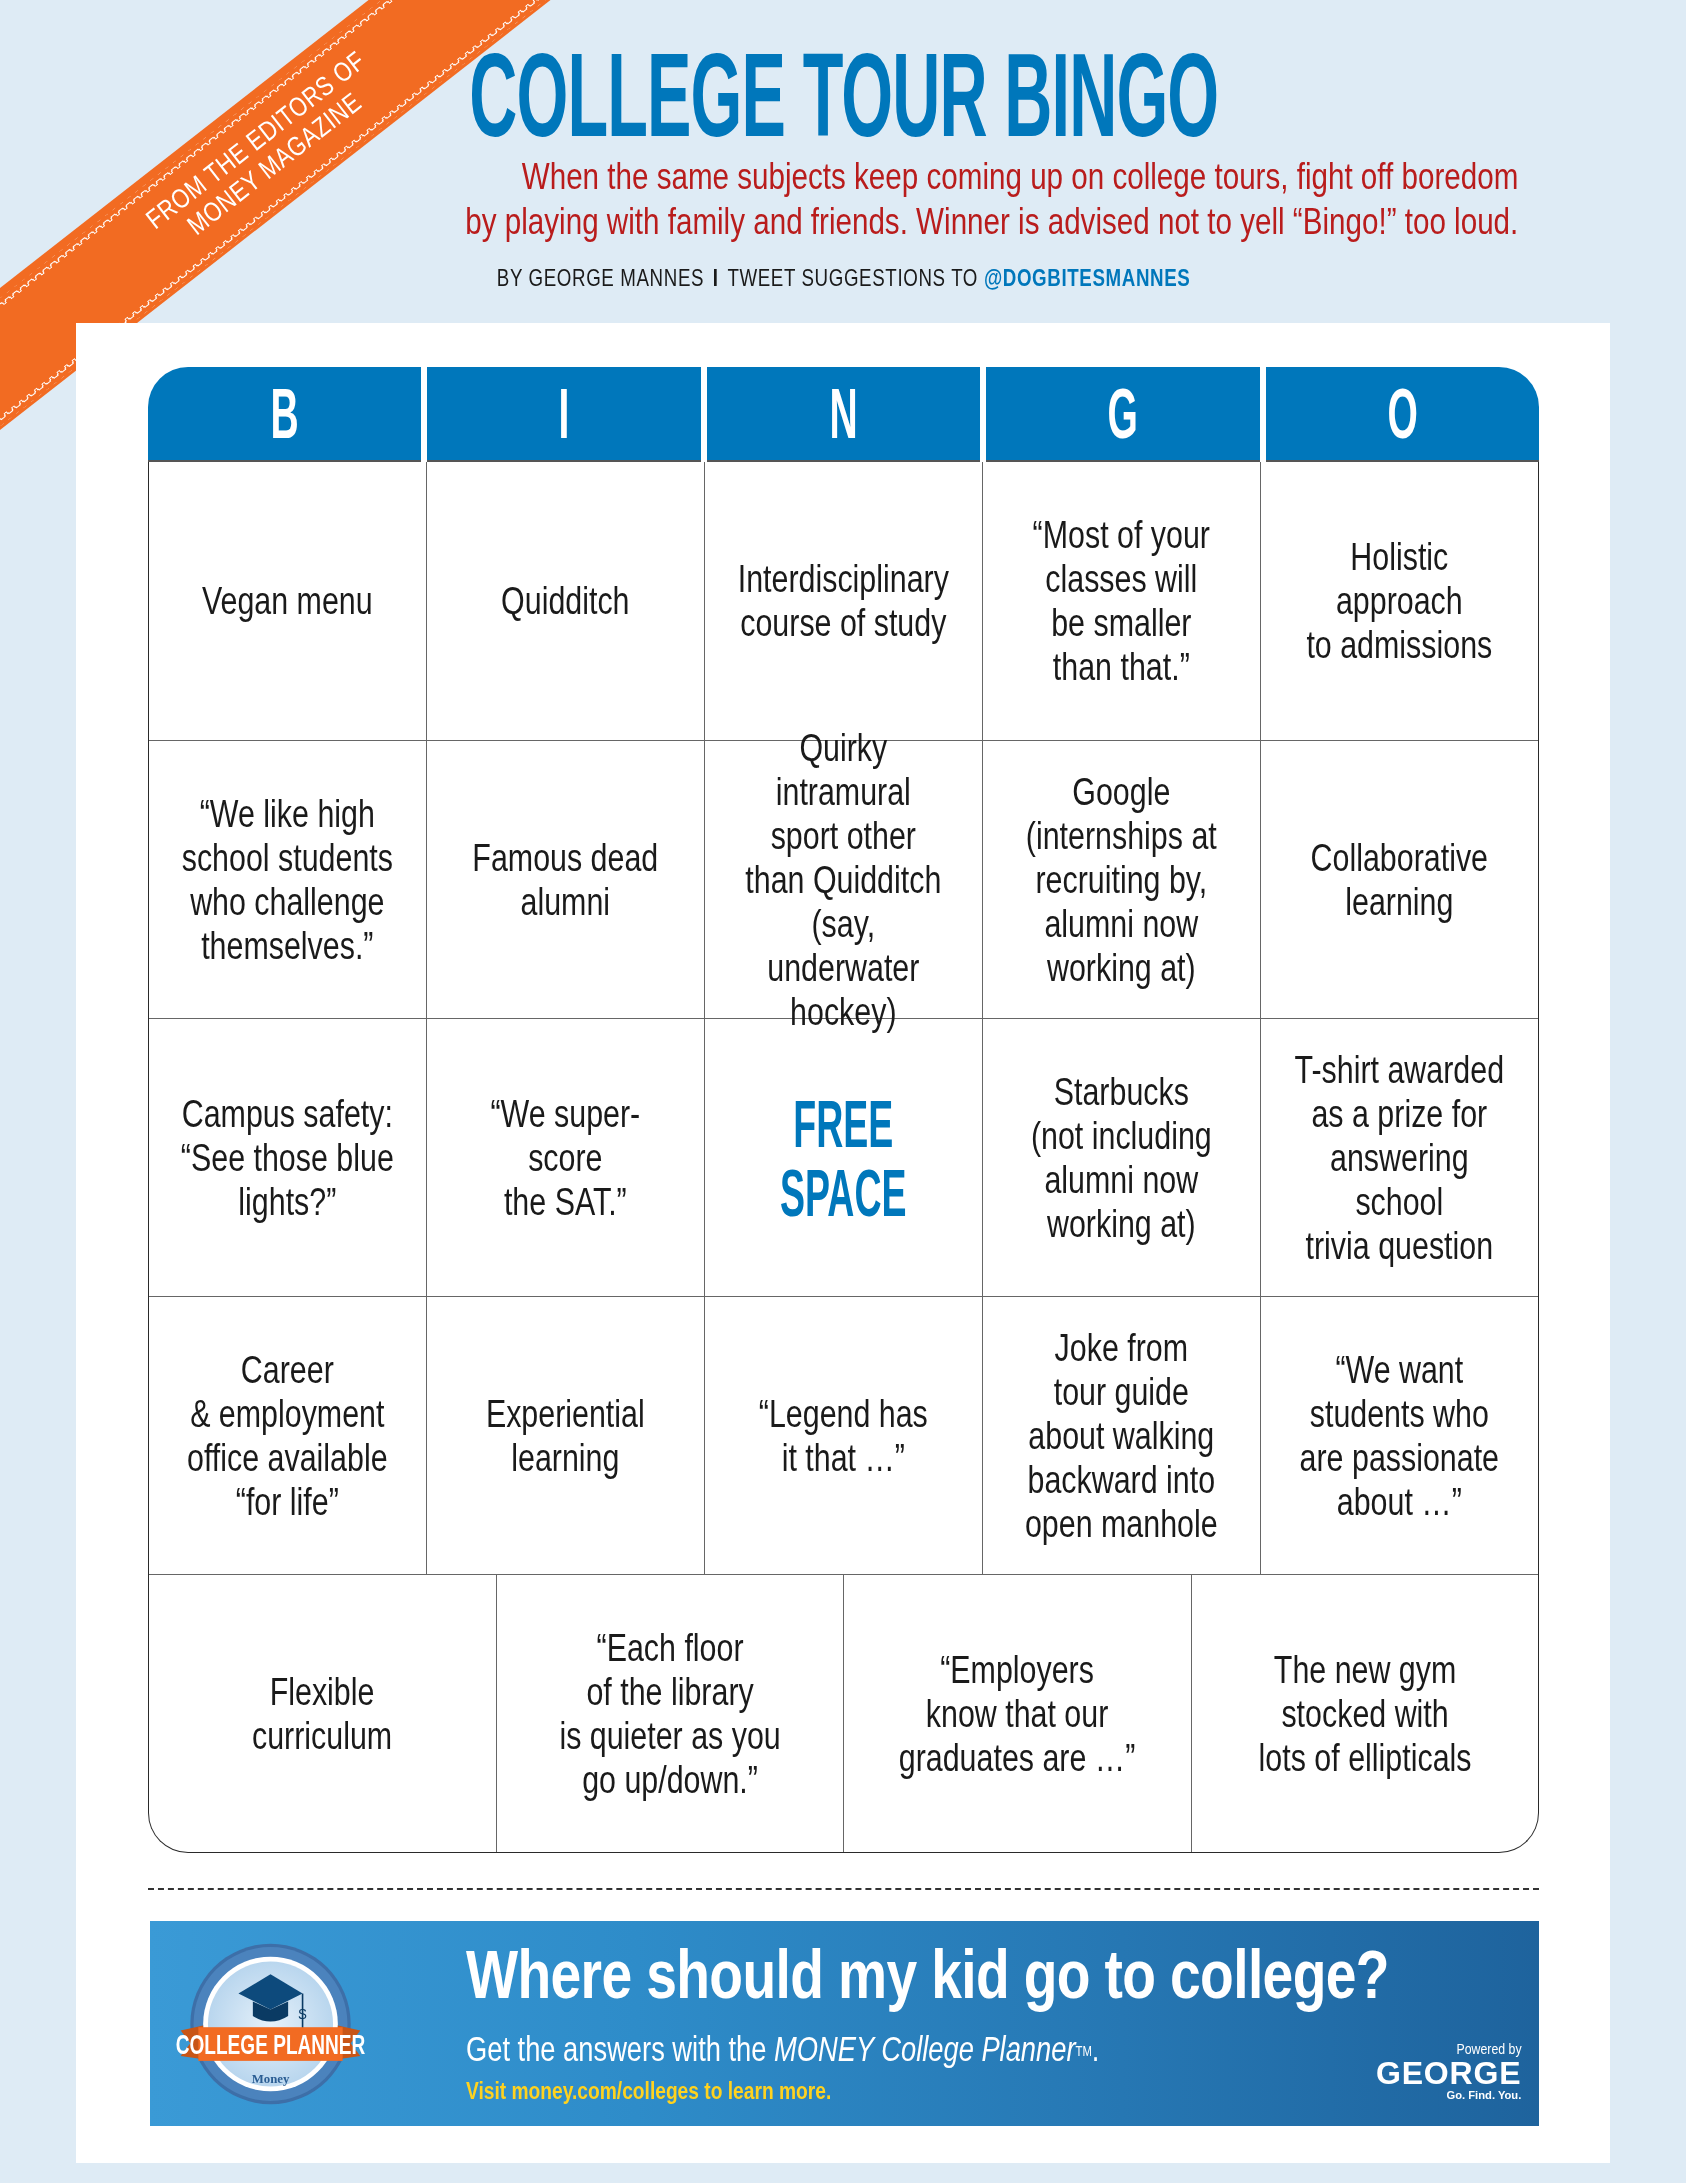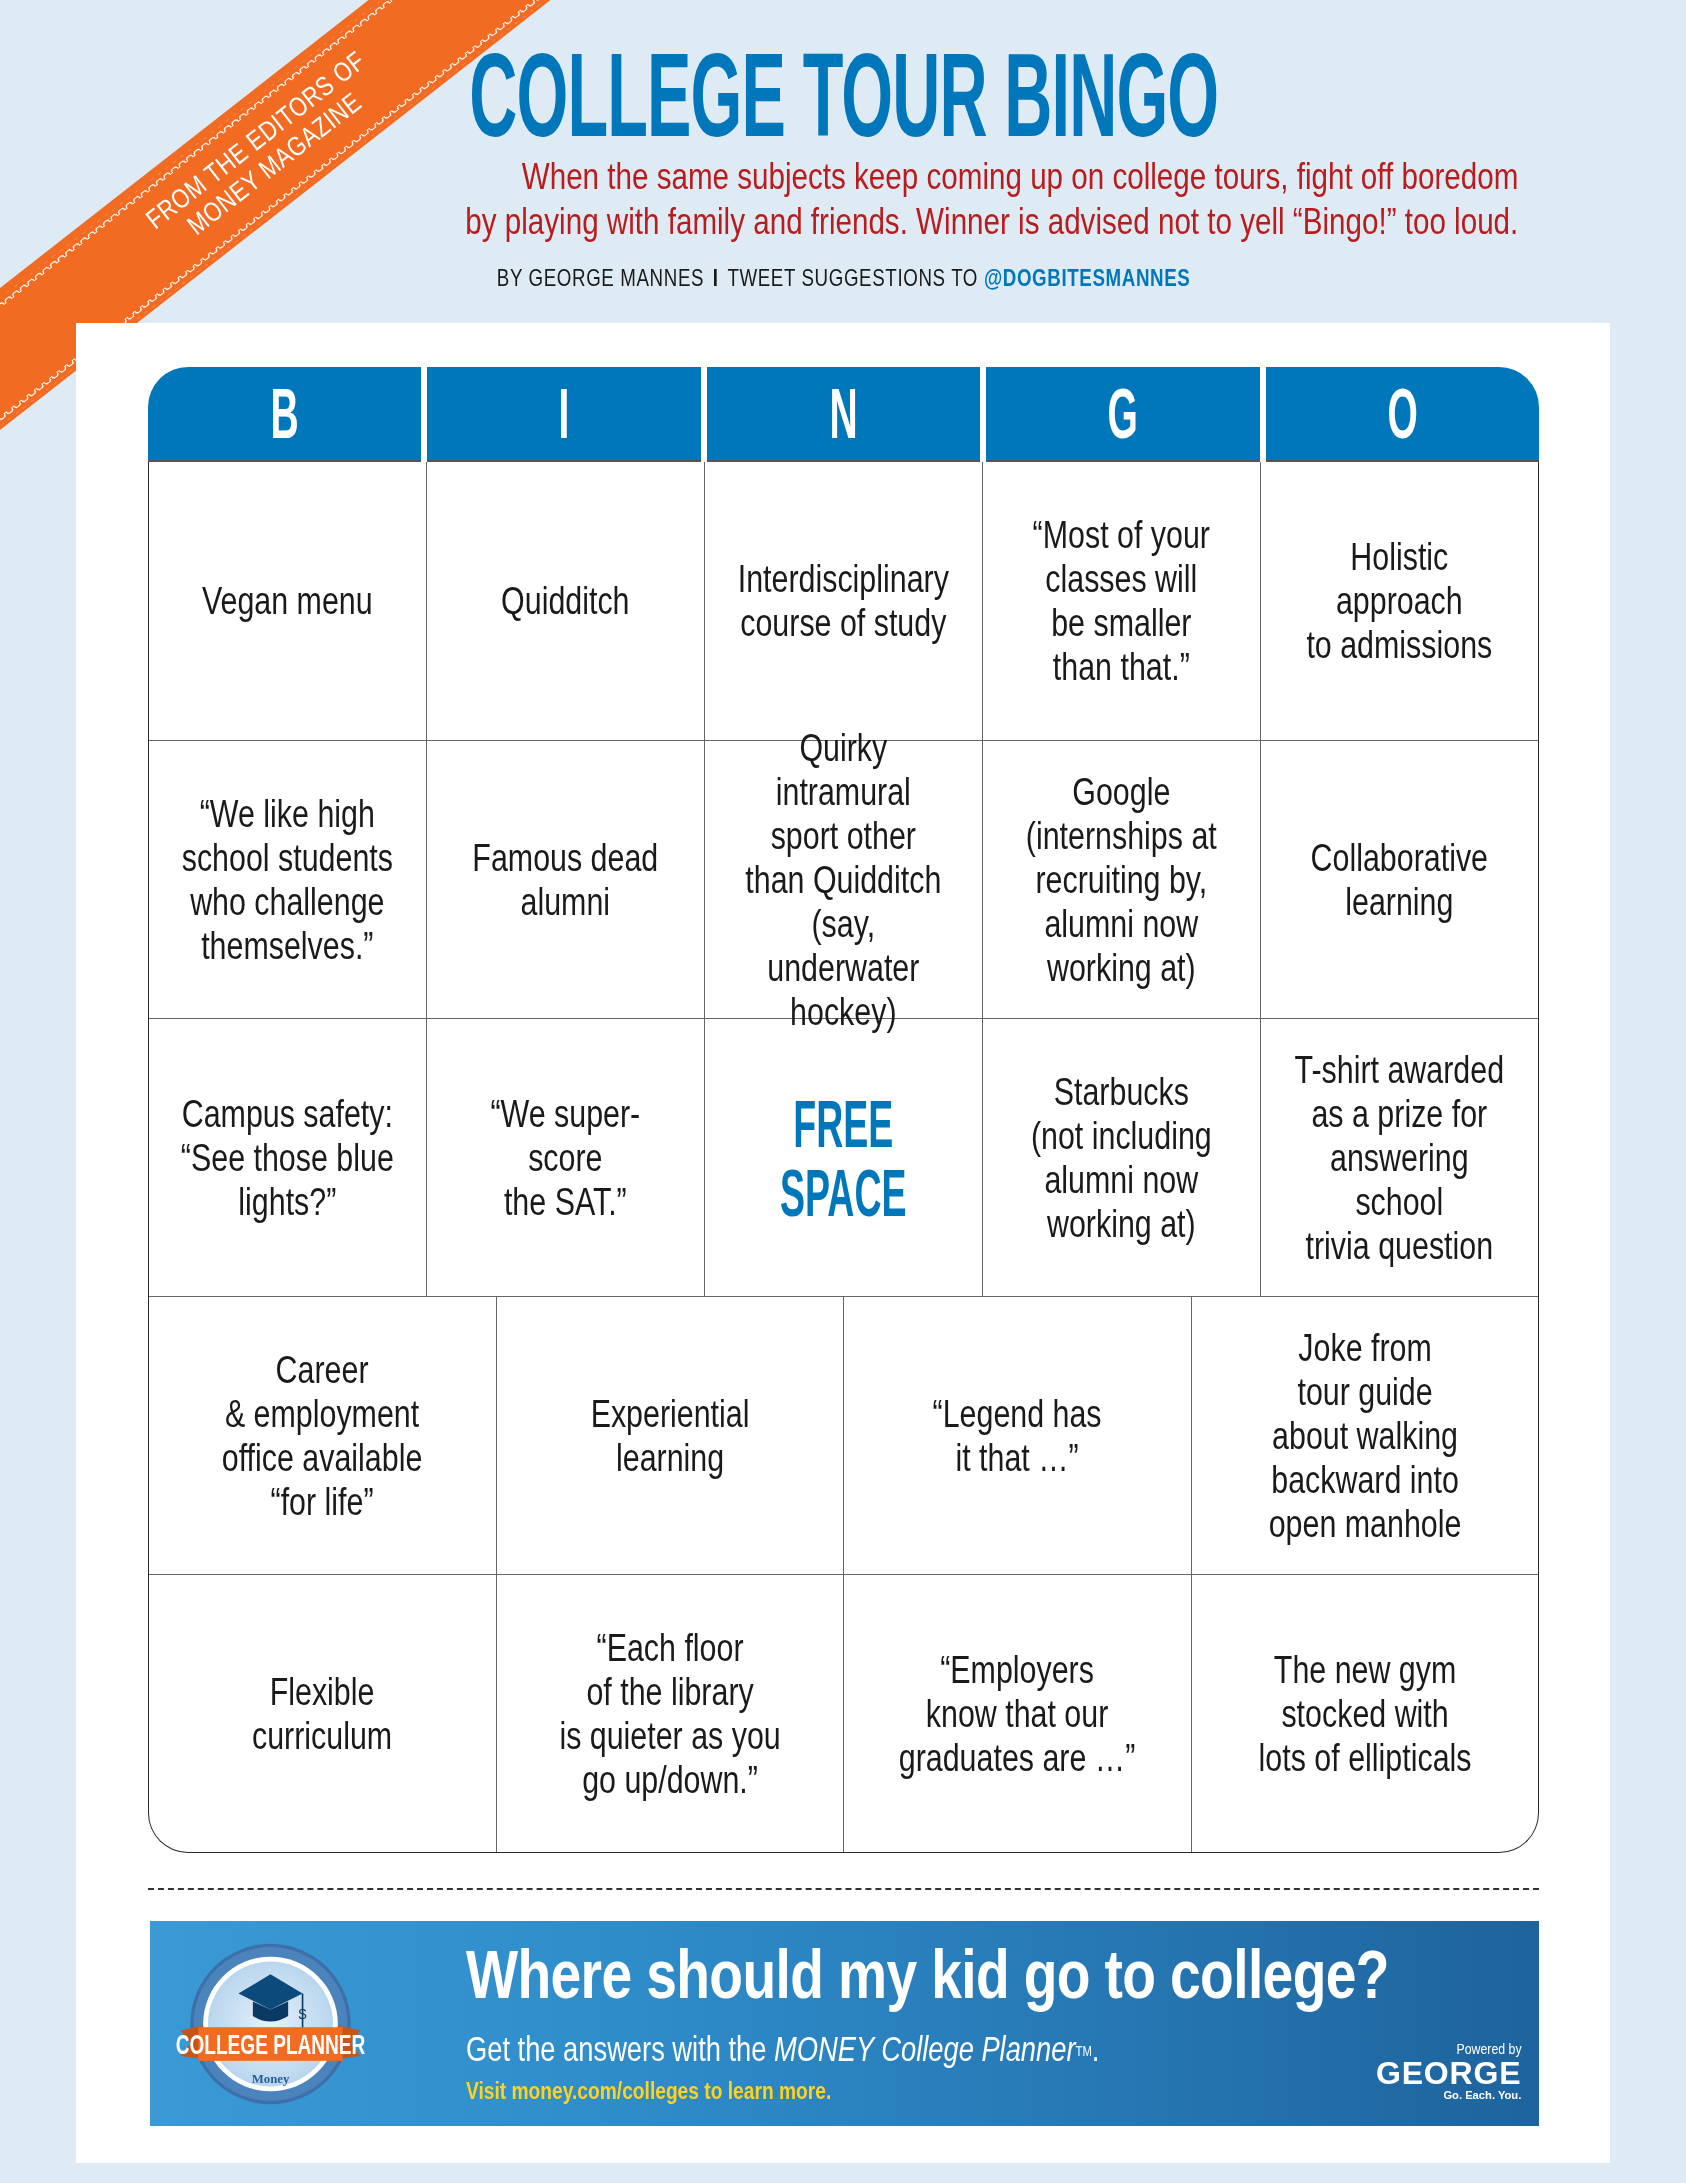--- a/index.html
+++ b/index.html
@@ -258,20 +258,26 @@
           <div class="gcell">
             <span class="txt">“Legend has
 it that …”</span>
           </div>
           <div class="gcell">
             <span class="txt">Joke from
 tour guide
 about walking
 backward into
 open manhole</span>
+          </div>
+          <div class="gcell">
+            <span class="txt">“We want
+students who
+are passionate
+about …”</span>
           </div>
         </div>
         <div class="grow">
           <div class="gcell">
             <span class="txt">Flexible
 curriculum</span>
           </div>
           <div class="gcell">
             <span class="txt">“Each floor
 of the library
@@ -325,17 +331,17 @@
 
     <div class="banner-head">Where should my kid go to college?</div>
     <div class="banner-sub">
       <span>Get the answers with the </span><em>MONEY College Planner</em><sup>TM</sup><span>.</span>
     </div>
     <div class="banner-visit">Visit money.com/colleges to learn more.</div>
 
     <div class="powered">
       <div><span class="pb">Powered by</span></div>
       <div class="unigo">GEORGE</div>
-      <div class="tag">Go. Each. You.</div>
+      <div class="tag">Go. Find. You.</div>
     </div>
   </div>
 </div>
 
 
 </body></html>

